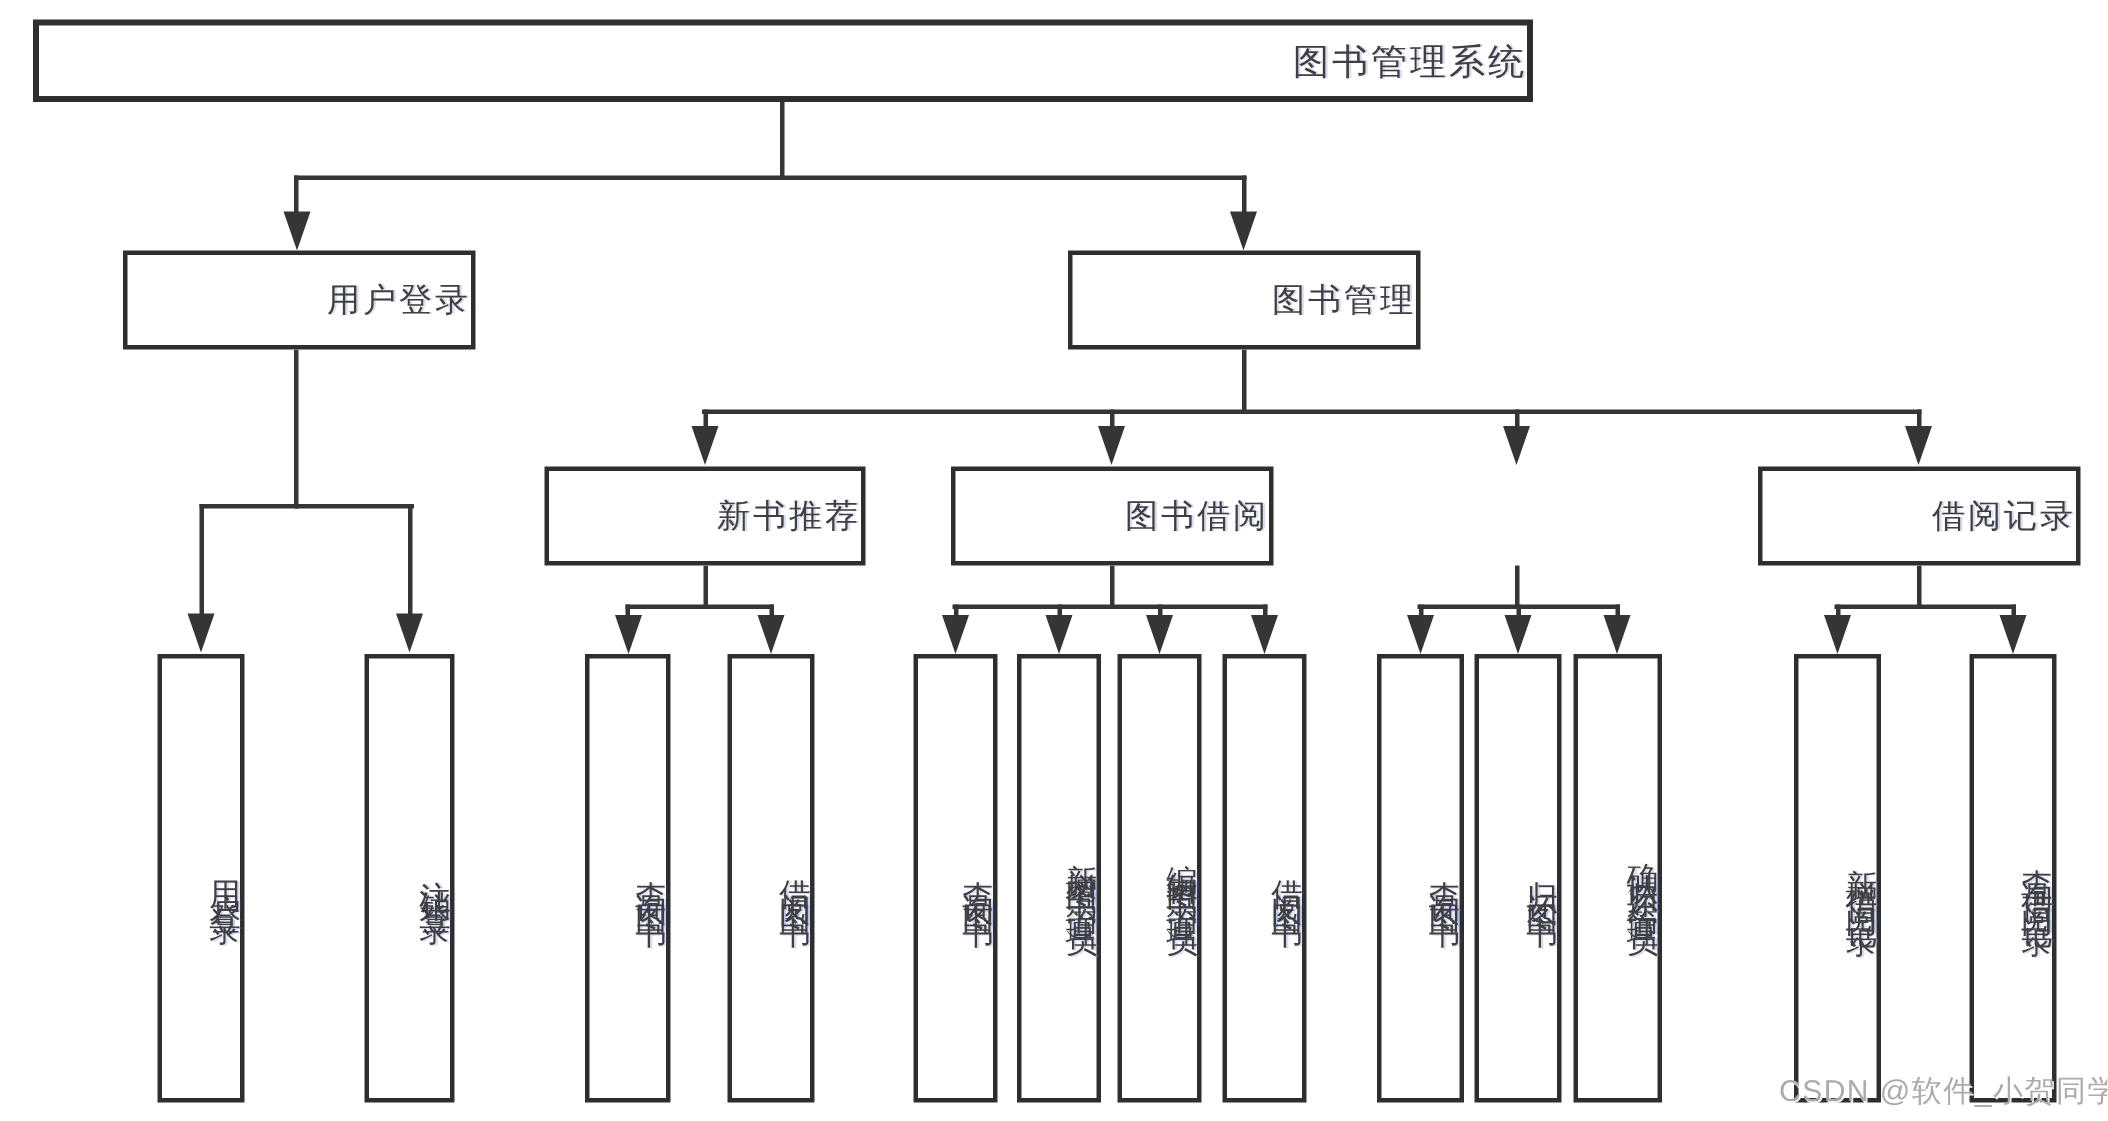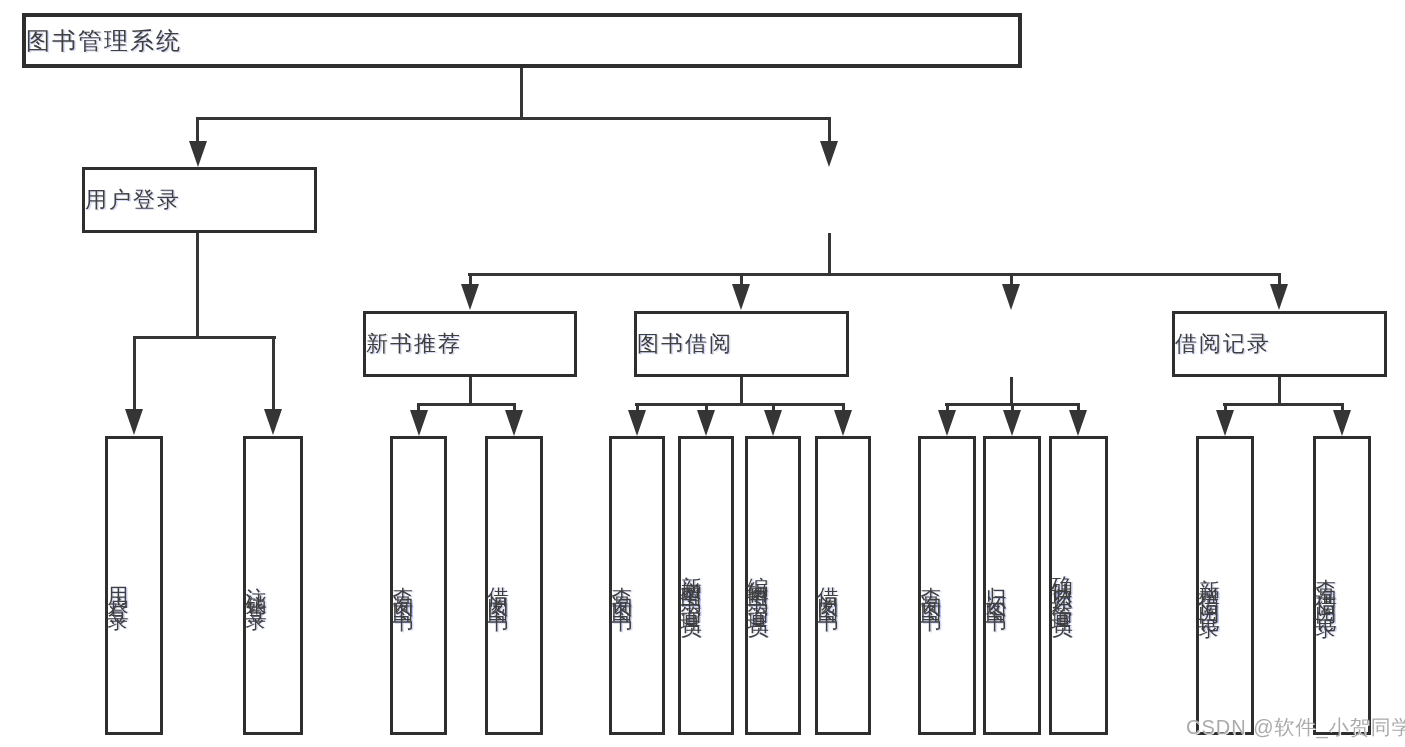--- a/index.html
+++ b/index.html
@@ -2,21 +2,21 @@
 <html><head>
 <meta charset="utf-8">
 <style>
   html,body{margin:0;padding:0;background:#ffffff;}
   .canvas{
     position:relative;width:1405px;height:747px;background:#ffffff;
     font-family:"Liberation Sans","DejaVu Sans",sans-serif;overflow:hidden;
   }
   .box{
     position:absolute;background:#ffffff;border:3px solid #2e2e2e;
-    box-sizing:border-box;display:flex;align-items:center;justify-content:flex-start;
+    box-sizing:border-box;display:flex;align-items:center;justify-content:flex-end;
     z-index:2;
   }
   .box.root{border-width:4px;}
   .lh{
     font-size:22px;color:#3f3f3f;letter-spacing:2px;white-space:nowrap;
     text-shadow:1.5px 0.5px 0 rgba(110,130,230,0.28);
   }
   .lh.title{font-size:24px;}
   .lv{
     writing-mode:vertical-rl;text-orientation:mixed;
@@ -38,20 +38,23 @@
 <body>
 
 <div class="canvas">
 
   <div class="box root" style="left:22px;top:13px;width:1000px;height:55px;">
     <span class="lh title">图书管理系统</span>
   </div>
 
   <div class="box" style="left:82px;top:167px;width:235px;height:66px;">
     <span class="lh">用户登录</span>
+  </div>
+  <div class="box" style="left:712px;top:167px;width:235px;height:66px;">
+    <span class="lh">图书管理</span>
   </div>
 
   <div class="box" style="left:363px;top:311px;width:214px;height:66px;">
     <span class="lh">新书推荐</span>
   </div>
   <div class="box" style="left:634px;top:311px;width:215px;height:66px;">
     <span class="lh">图书借阅</span>
   </div>
   <div class="box" style="left:1172px;top:311px;width:215px;height:66px;">
     <span class="lh">借阅记录</span>

